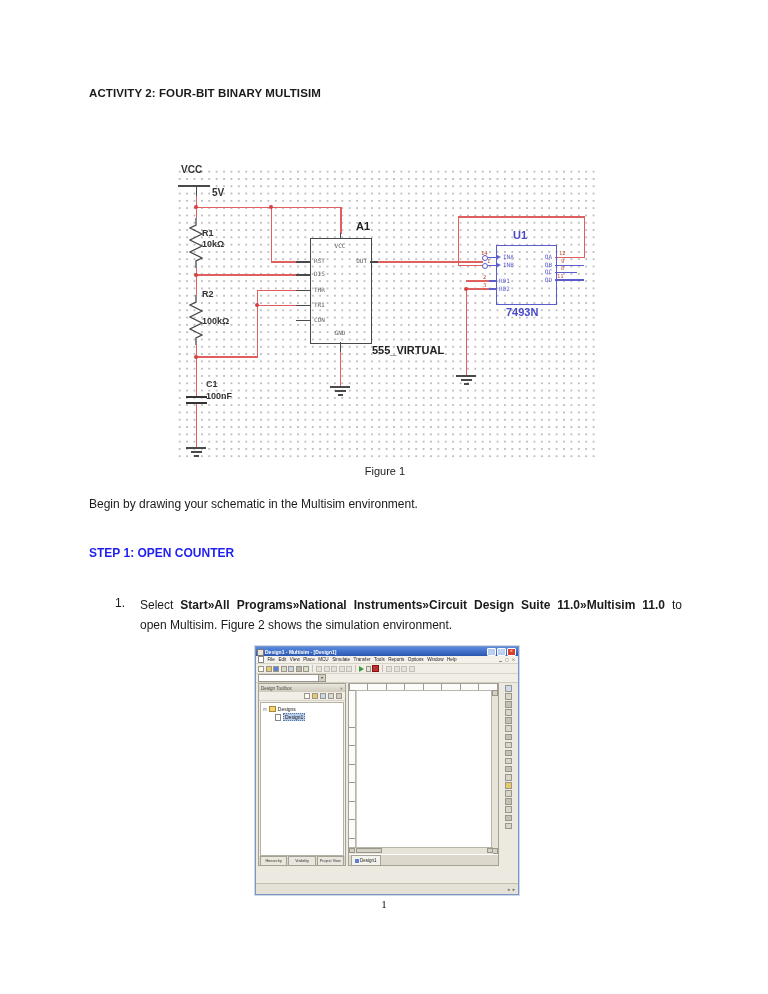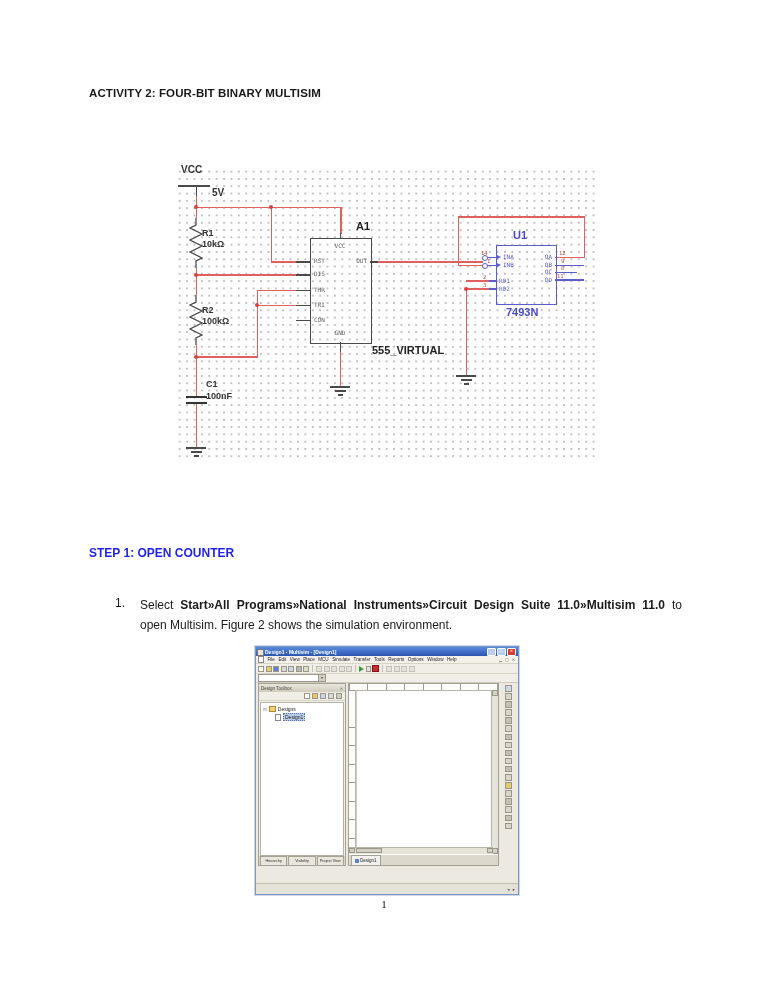--- a/index.html
+++ b/index.html
@@ -150,21 +150,21 @@
 
     <svg class="abs" style="left:19px;top:53px;" width="14" height="50">
       <polyline points="7,0 7,7 1,10 13,16 1,22 13,28 1,34 13,40 7,43 7,50" fill="none" stroke="#4a4a4a" stroke-width="1.3"></polyline>
     </svg>
     <div class="clbl" style="left:32px;top:63px;">R1</div>
     <div class="clbl" style="left:32px;top:74px;">10kΩ</div>
 
     <svg class="abs" style="left:19px;top:130px;" width="14" height="50">
       <polyline points="7,0 7,7 1,10 13,16 1,22 13,28 1,34 13,40 7,43 7,50" fill="none" stroke="#4a4a4a" stroke-width="1.3"></polyline>
     </svg>
-    <div class="clbl" style="left:32px;top:140px;">R2</div>
+    <div class="clbl" style="left:32px;top:124px;">R2</div>
     <div class="clbl" style="left:32px;top:151px;">100kΩ</div>
 
     <div class="cplate" style="left:16px;top:231px;width:21px;"></div>
     <div class="cplate" style="left:16px;top:236.5px;width:21px;"></div>
     <div class="clbl" style="left:36px;top:214px;">C1</div>
     <div class="clbl" style="left:36px;top:226px;">100nF</div>
 
     <div>
       <div class="gbar" style="left:16px;top:282px;width:20px;"></div>
       <div class="gbar" style="left:20.5px;top:286px;width:11px;"></div>
@@ -226,20 +226,22 @@
     <div class="pnum" style="left:311px;top:85px;">14</div>
     <div class="pnum" style="left:317px;top:93px;">1</div>
     <div class="pnum" style="left:313px;top:108.5px;">2</div>
     <div class="pnum" style="left:313px;top:116.5px;">3</div>
     <div class="pnum" style="left:389px;top:85px;">12</div>
     <div class="pnum" style="left:391px;top:93px;">9</div>
     <div class="pnum" style="left:391px;top:100px;">8</div>
     <div class="pnum" style="left:387px;top:107.5px;">11</div>
   </div>
 
+  <div class="fig-caption">Figure 1</div>
+  <div class="begin-text">Begin by drawing your schematic in the Multisim environment.</div>
   <div class="step-heading">STEP 1: OPEN COUNTER</div>
   <div class="list-num">1.</div>
   <div class="list-body"><span>Select </span><span class="b">Start»All Programs»National Instruments»Circuit Design Suite 11.0»Multisim 11.0</span><span> to open Multisim. Figure 2 shows the simulation environment.</span></div>
 
   <div class="msw">
     <div class="ms-title">
       <div class="abs" style="left:1px;top:2px;width:5px;height:5px;background:#e8e4d8;border:0.5px solid #777;"></div>
       <div class="ttl" style="padding-left:7px;">Design1 - Multisim - [Design1]</div>
       <div class="wbtn">_</div>
       <div class="wbtn">□</div>

